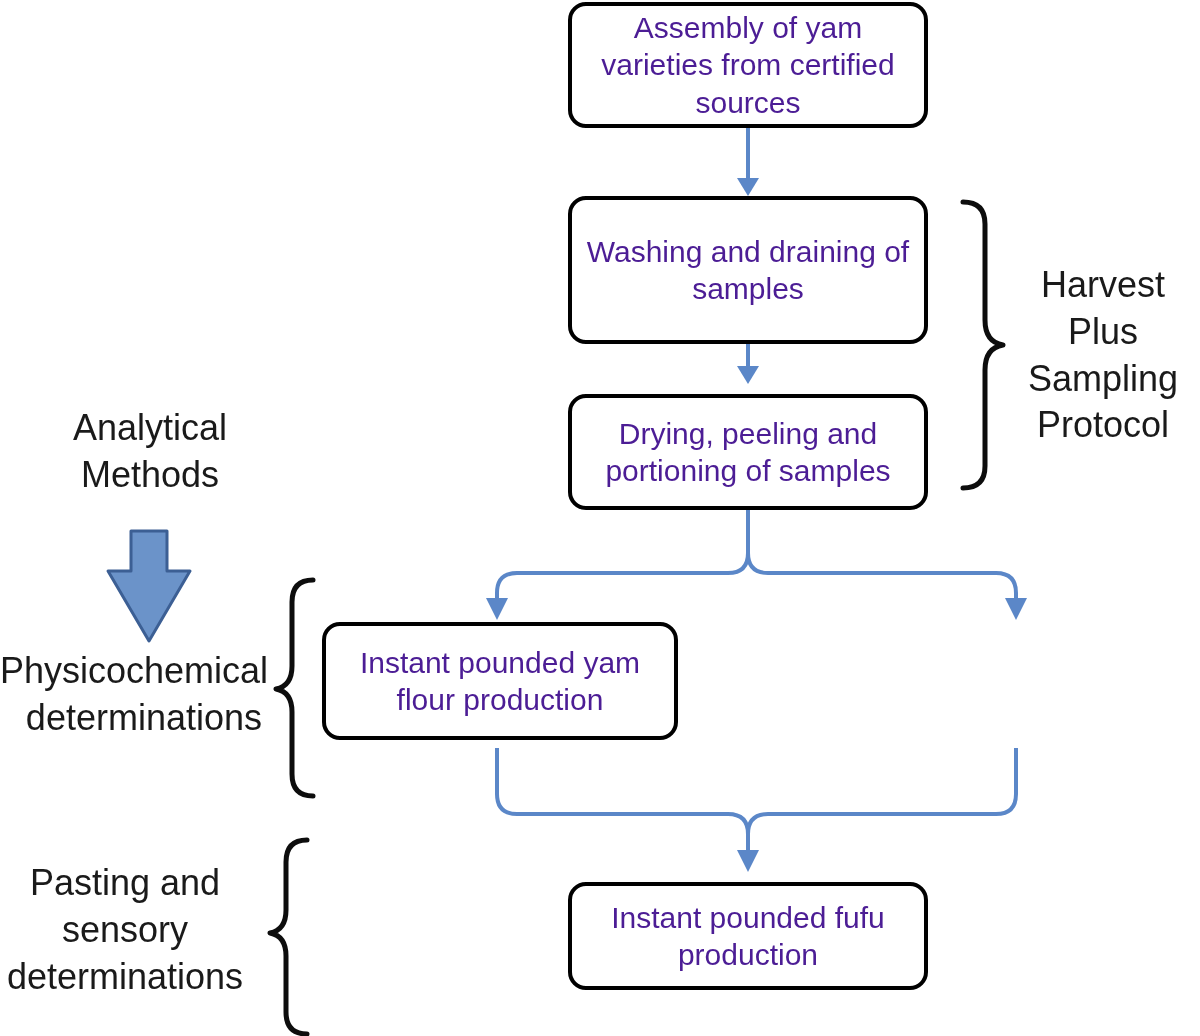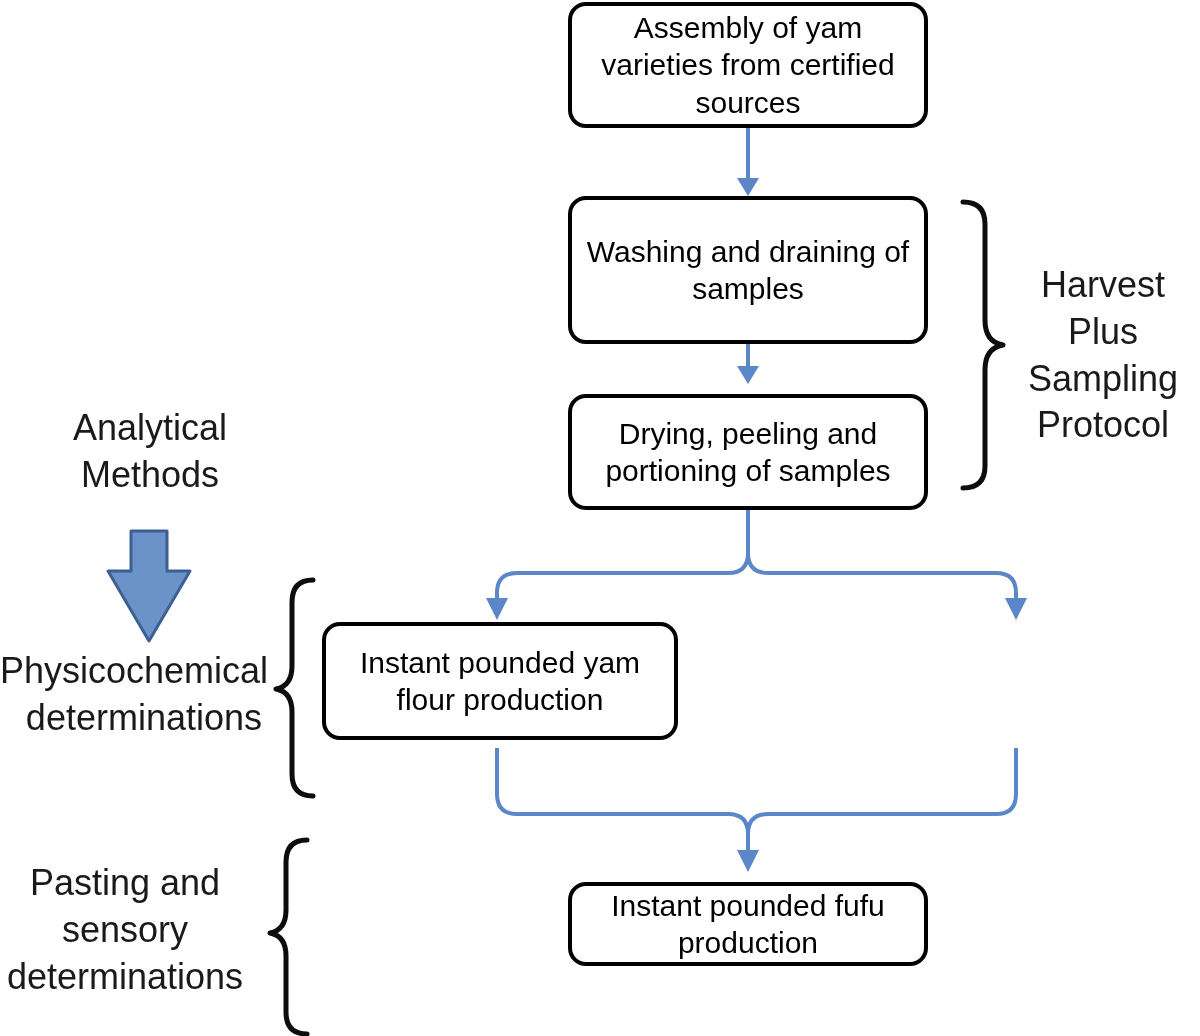--- a/index.html
+++ b/index.html
@@ -29,21 +29,21 @@
   .node {
     position: absolute;
     box-sizing: border-box;
     background: #ffffff;
     border: 4px solid #000000;
     border-radius: 18px;
     display: flex;
     align-items: center;
     justify-content: center;
     text-align: center;
-    color: #000000;
+    color: #4c1d95;
     font-size: 30px;
     line-height: 1.24;
     padding: 4px 2px;
     z-index: 3;
   }
   .node span {
     display: block;
     width: 100%;
   }
   .side-label {
@@ -142,21 +142,21 @@
 
   <div class="node" style="left:568px; top:394px; width:360px; height:116px;">
     <span>Drying, peeling and portioning of samples</span>
   </div>
 
   <div class="node" style="left:322px; top:622px; width:356px; height:118px;">
     <span>Instant pounded yam flour production</span>
   </div>
 
 
-  <div class="node" style="left:568px; top:882px; width:360px; height:84px;">
+  <div class="node" style="left:568px; top:882px; width:360px; height:108px;">
     <span>Instant pounded fufu production</span>
   </div>
 
   <div class="side-label" style="left:1008px; top:262px; width:190px;">
     <span>Harvest Plus Sampling Protocol</span>
   </div>
 
   <div class="side-label" style="left:30px; top:405px; width:240px;">
     <span>Analytical Methods</span>
   </div>

